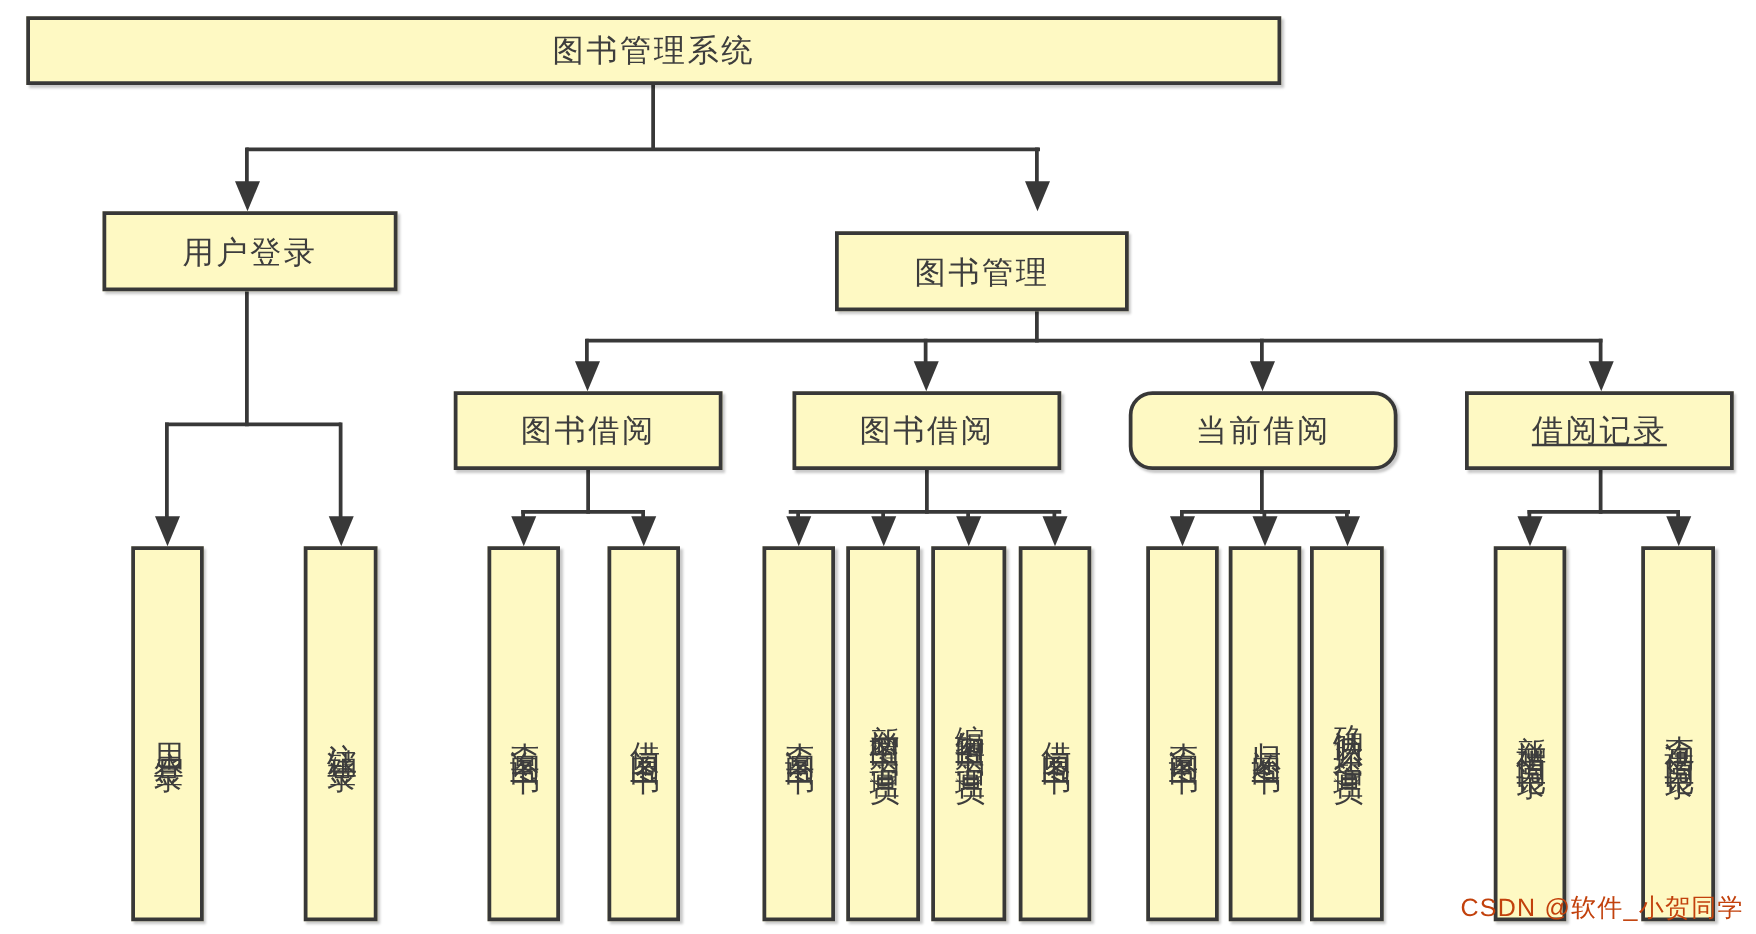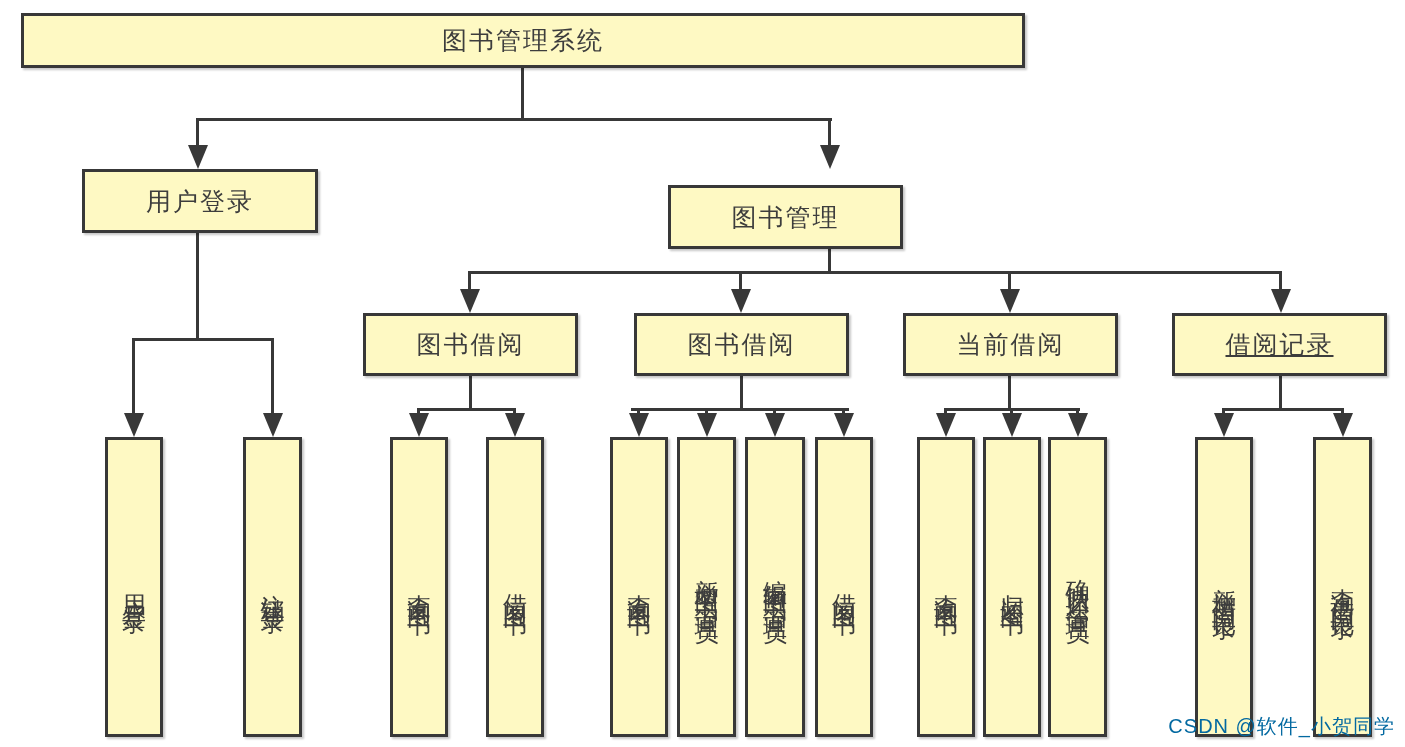--- a/index.html
+++ b/index.html
@@ -45,21 +45,21 @@
     position: absolute; width: 0; height: 0;
     border-left: 10px solid transparent;
     border-right: 10px solid transparent;
     border-top: 24px solid #383838;
   }
   .watermark {
     position: absolute;
     top: 713px;
     right: 10px;
     font-size: 20px;
-    color: #0369a1;
+    color: #c2410c;
     letter-spacing: 1px;
     white-space: nowrap;
   }
 </style>
 </head>
 <body>
 
 <div class="stage">
 
   <div>
@@ -137,21 +137,21 @@
   </div>
 
   <div class="node h-label" style="left:363px; top:313px; width:215px; height:63px;">
     <span>图书借阅</span>
   </div>
 
   <div class="node h-label" style="left:634px; top:313px; width:215px; height:63px;">
     <span>图书借阅</span>
   </div>
 
-  <div class="node h-label" style="left:903px; top:313px; width:215px; height:63px;">
+  <div class="node h-label" style="left:903px; top:313px; width:215px; height:63px;border-radius:19px;">
     <span>当前借阅</span>
   </div>
 
   <div class="node h-label" style="left:1172px; top:313px; width:215px; height:63px;text-decoration:underline;">
     <span>借阅记录</span>
   </div>
 
   <div class="node v-label" style="left:105px; top:437px; width:58px; height:300px;">
     <span class="vtext">用户登录</span>
   </div>

